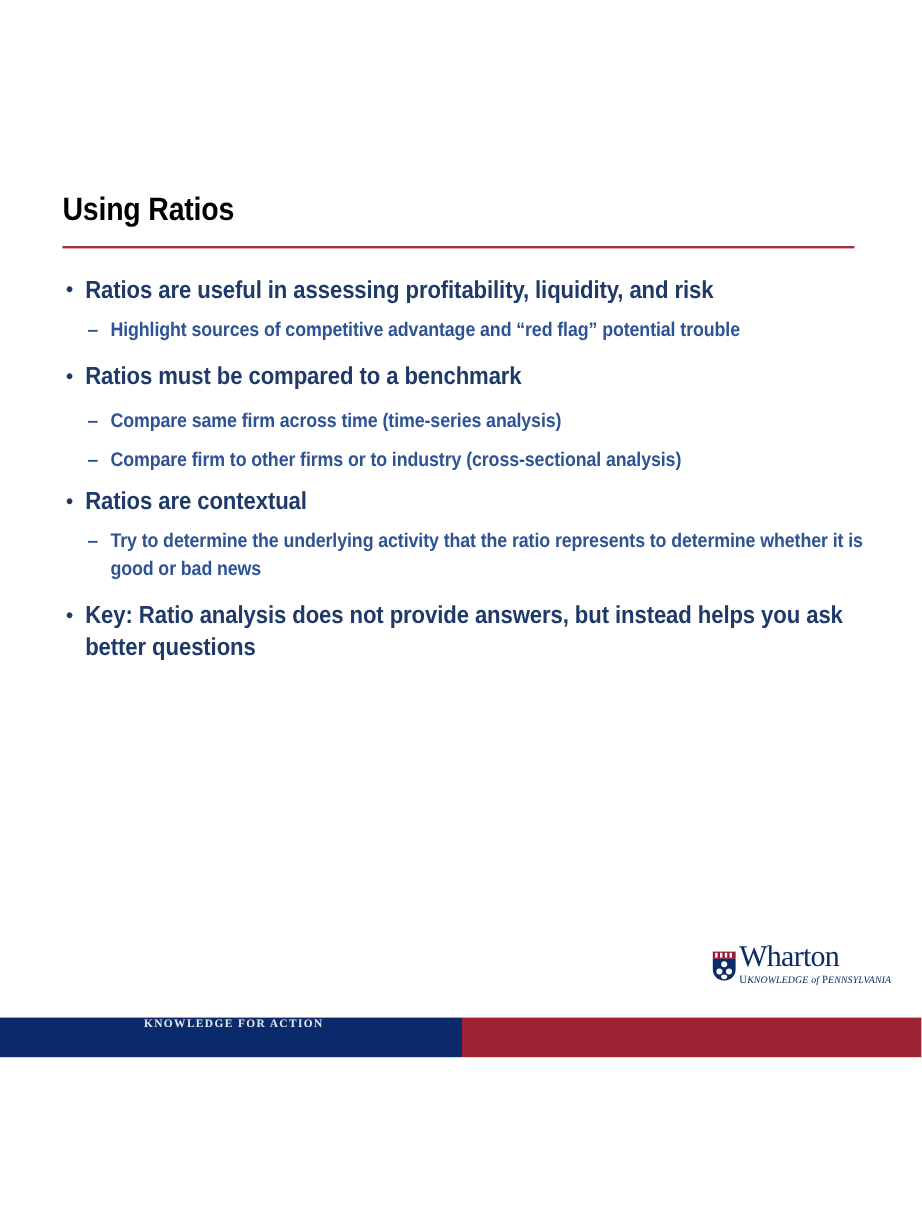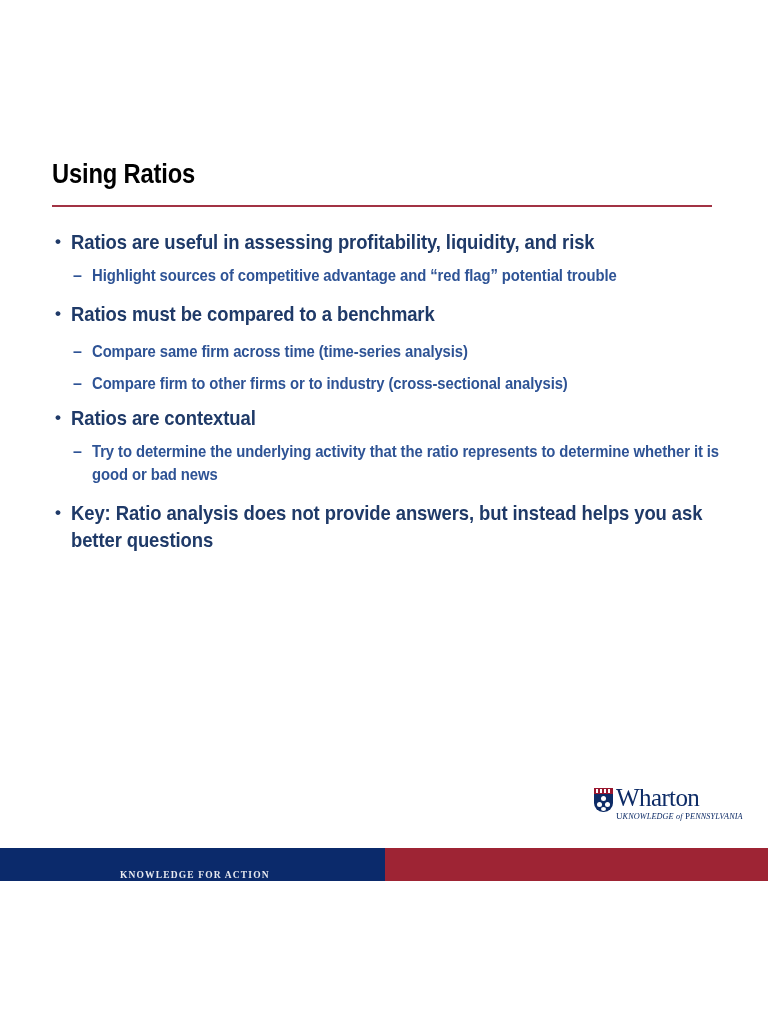--- a/index.html
+++ b/index.html
@@ -127,21 +127,21 @@
   
   .logo {
     position: absolute;
     left: 594px;
     top: 786px;
     width: 122px;
     height: 48px;
   }
   .logo-row {
     display: flex;
-    align-items: flex-start;
+    align-items: center;
   }
   .shield {
     position: relative;
     width: 19px;
     height: 24px;
     margin-top: 2px;
     margin-right: 3px;
   }
   .shield-top {
     width: 19px;
@@ -212,21 +212,21 @@
     top: 848px;
     width: 768px;
     height: 33px;
     display: flex;
   }
   .footer-navy {
     width: 385px;
     height: 33px;
     background: #0b2a6b;
     display: flex;
-    align-items: flex-end;
+    align-items: flex-start;
   }
   .footer-red {
     width: 383px;
     height: 33px;
     background: #9e2434;
   }
   .footer-text {
     margin-left: 120px;
     font-family: "Liberation Serif", serif;
     font-size: 9.5px;

